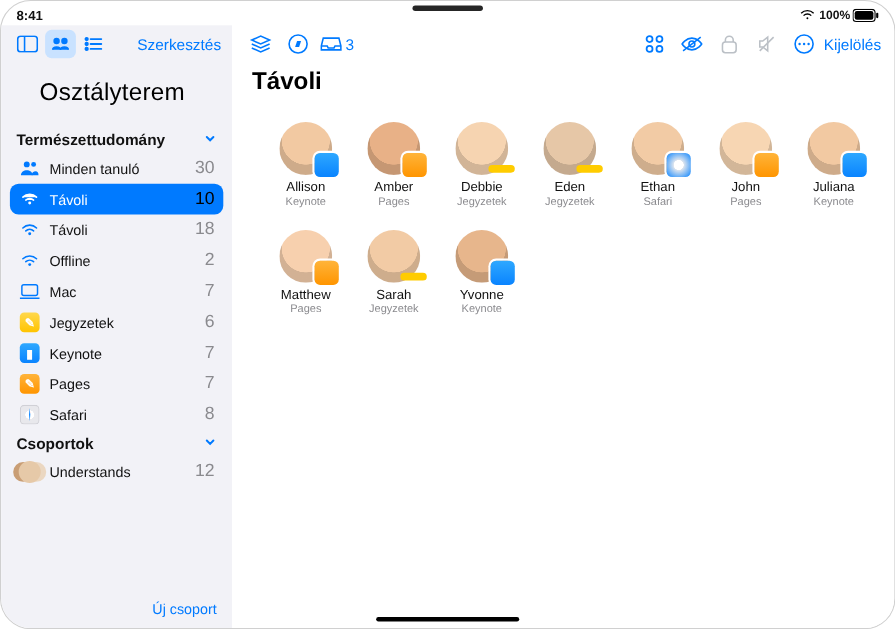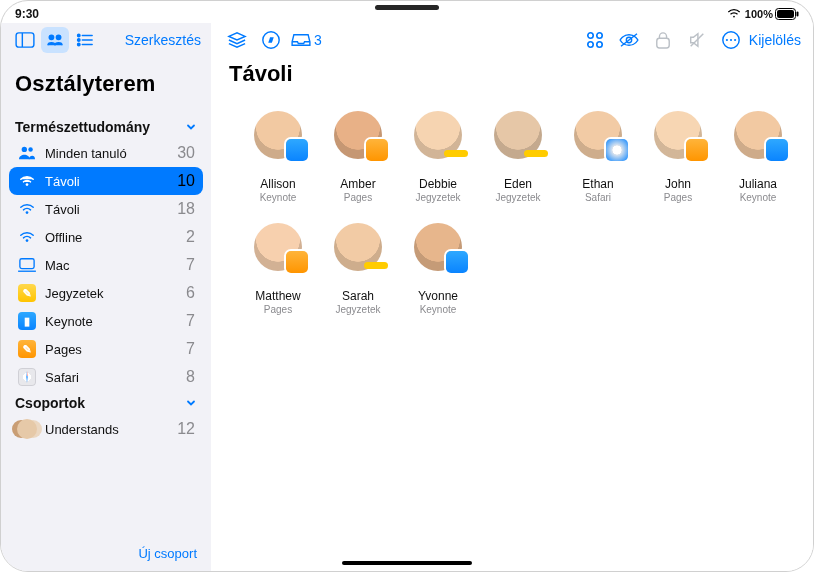--- a/index.html
+++ b/index.html
@@ -17,21 +17,21 @@
   .sidebar { width:214px; background:#F2F2F7; border-top-left-radius:0; display:flex; flex-direction:column;gap:12px; }
   .main    { flex:1; background:#fff; display:flex; flex-direction:column; }
 
   
   .s-toolbar { display:flex; align-items:center; gap:2px; height:34px; padding:0 10px; }
   .tb-btn { width:28px; height:26px; border-radius:6px; display:flex; align-items:center; justify-content:center; color:#007AFF; }
   .tb-btn.filled { background:#C9E2FF; }
   .tb-spacer { flex:1; }
   .tb-link { color:#007AFF; font-size:14px; }
 
-  .s-title { font-size:22px; font-weight:700; padding:2px 14px 6px; letter-spacing:.2px; }
+  .s-title { font-size:22px; font-weight:400; padding:2px 14px 6px; letter-spacing:.2px;margin-left:21px; }
 
   .section-head { display:flex; align-items:flex-start; justify-content:space-between; padding:4px 14px 2px; cursor:default;}
   .section-head .lbl { font-size:14px; font-weight:700; color:#111; }
   .section-head .chev { color:#007AFF; }
 
   .rows { padding:0 8px; }
   .row { display:flex; align-items:center; height:28px; border-radius:8px; padding:0 8px; font-size:13px; color:#111; gap:8px; }
   .row .ic { width:20px; height:20px; display:flex; align-items:center; justify-content:center; font-size:14px; }
   .row .name { flex:1; white-space:nowrap; overflow:hidden; text-overflow:ellipsis; }
   .row .count { color:#8A8A8E; font-size:16px; }
@@ -58,34 +58,34 @@
 
   .m-title { font-size:22px; font-weight:800; padding:4px 18px 8px; }
 
   
   .grid { display:grid; grid-template-columns: repeat(7, 78px); gap:20px 2px; padding:16px 16px 0 28px; justify-content:start; }
   .student { display:flex; flex-direction:column; align-items:center; position:relative; width:78px; }
   .avatar { width:48px; height:48px; border-radius:50%; position:relative; }
   .avatar::after { content:""; position:absolute; bottom:-2px; right:-6px; width:22px; height:22px; border-radius:5px; background:var(--badge,#999); box-shadow:0 0 0 2px #fff; }
   .avatar.no-badge::after{display:none;}
   .avatar.el::before{content:"";position:absolute;right:-6px;bottom:2px;width:24px;height:7px;border-radius:4px;background:#FFCC00;}
-  .st-name { font-size:12px; font-weight:500; margin-top:18px; color:#111; }
+  .st-name { font-size:12px; font-weight:500; margin-top:4px; color:#111; }
   .st-app  { font-size:10px; color:#8A8A8E; margin-top:1px; }
 
   .badge-keynote { --badge: linear-gradient(#2EA8FF,#0A84FF); }
   .badge-pages   { --badge: linear-gradient(#FFB43A,#FF9500); }
   .badge-safari  { --badge: radial-gradient(circle at 50% 50%,#fff 28%,#dce4ee 30%,#0A84FF 100%); }
 
   .home-bar { position:absolute; bottom:6px; left:50%; transform:translateX(-50%); width:130px; height:4px; border-radius:3px; background:#000;}
 </style>
 </head>
 <body>
 
 <div class="status-bar">
-  <span>9:30</span>
+  <span>8:41</span>
   <span class="pill"></span>
   <span class="status-right">
     <svg width="14" height="11" viewBox="0 0 16 12">
         <path d="M8 10.5a1 1 0 100-2 1 1 0 000 2zM4.5 7.3a5 5 0 017 0l1-1a6.4 6.4 0 00-9 0l1 1zM2 4.8a8.5 8.5 0 0112 0l1-1a10 10 0 00-14 0l1 1z" fill="#000"></path>
       </svg>
     <span class="battery">
       <span>100%</span>
       <svg width="24" height="12" viewBox="0 0 24 12">
           <rect x="0.5" y="0.5" width="20" height="11" rx="3" fill="none" stroke="#000"></rect>
           <rect x="2" y="2" width="17" height="8" rx="2" fill="#000"></rect>

